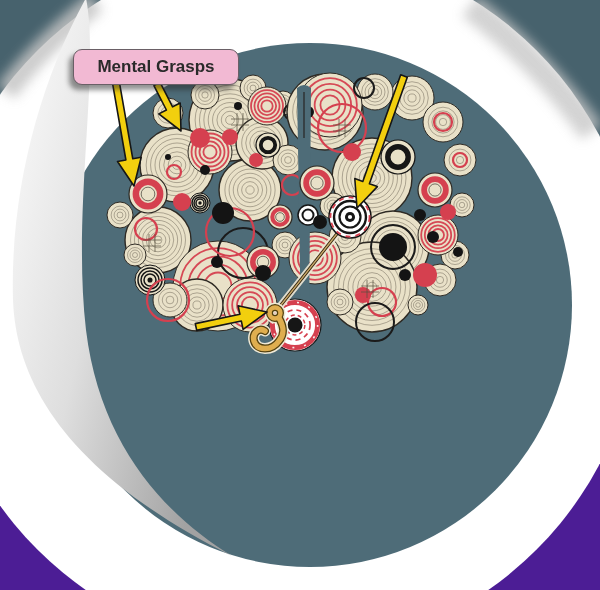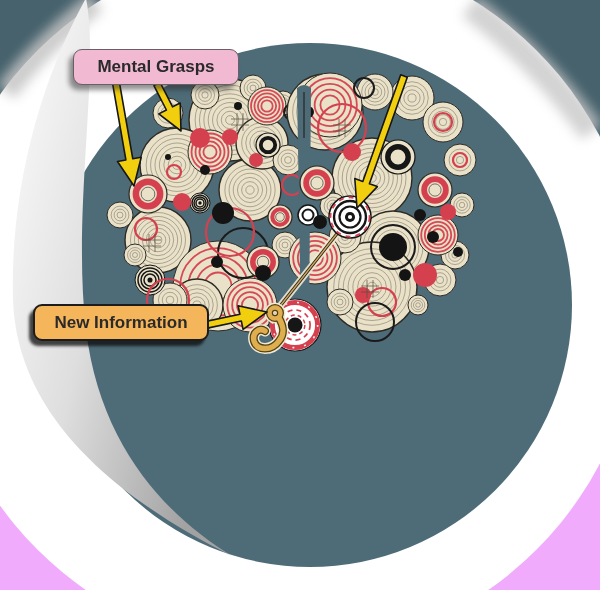--- a/index.html
+++ b/index.html
@@ -1,16 +1,16 @@
 <!DOCTYPE html>
 <html><head>
 <meta charset="utf-8">
 <style>
   html,body{margin:0;padding:0;background:#ffffff;}
-  #stage{position:relative;width:600px;height:590px;overflow:hidden;background:#f0abfc;
+  #stage{position:relative;width:600px;height:590px;overflow:hidden;background:#4c1d95;
          font-family:"Liberation Sans",sans-serif;}
   #scene{position:absolute;left:0;top:0;}
   .lbl{position:absolute;display:flex;align-items:center;justify-content:center;
        font-weight:bold;font-size:17px;color:#2a2a2a;border-radius:9px;
        white-space:nowrap;z-index:5;}
   #lbl-mg{left:73px;top:49px;width:164px;height:34px;border:1.5px solid #6a5f66;
           box-shadow:-4px 5px 5px rgba(40,40,40,.5);}
   #lbl-at{left:345px;top:43px;width:125px;height:34px;border:2px solid #1c1c1c;
           box-shadow:-4px 6px 5px rgba(25,25,25,.55);}
   #lbl-ni{left:33px;top:304px;width:172px;height:33px;border:2px solid #1c1c1c;
@@ -359,16 +359,13 @@
         <path d="M112.6,83.6L125.9,160.0L117.5,161.5L134.0,186.0L141.2,157.3L132.8,158.8L119.4,82.4Z" fill="#f2cf0e" stroke="#161616" stroke-width="1.6" stroke-linejoin="round"></path>
         <path d="M153.9,85.6L166.4,110.0L158.8,113.9L181.0,131.0L180.2,103.0L172.6,106.8L160.1,82.4Z" fill="#f2cf0e" stroke="#161616" stroke-width="1.6" stroke-linejoin="round"></path>
         <path d="M400.7,74.8L362.8,181.4L354.8,178.5L357.0,208.0L377.4,186.6L369.4,183.7L407.3,77.2Z" fill="#f2cf0e" stroke="#161616" stroke-width="1.6" stroke-linejoin="round"></path>
         <path d="M196.7,330.4L241.3,321.0L243.1,329.3L267.0,312.0L238.1,305.8L239.9,314.2L195.3,323.6Z" fill="#f2cf0e" stroke="#161616" stroke-width="1.6" stroke-linejoin="round"></path>
       </g>
   </svg>
 
   <div class="lbl" id="lbl-mg" style="background: rgb(242, 185, 211);">
     <span>Mental Grasps</span>
   </div>
-  <div class="lbl" id="lbl-ni" style="background: rgb(245, 181, 91);">
-    <span>New Information</span>
-  </div>
 </div>
 
 </body></html>

